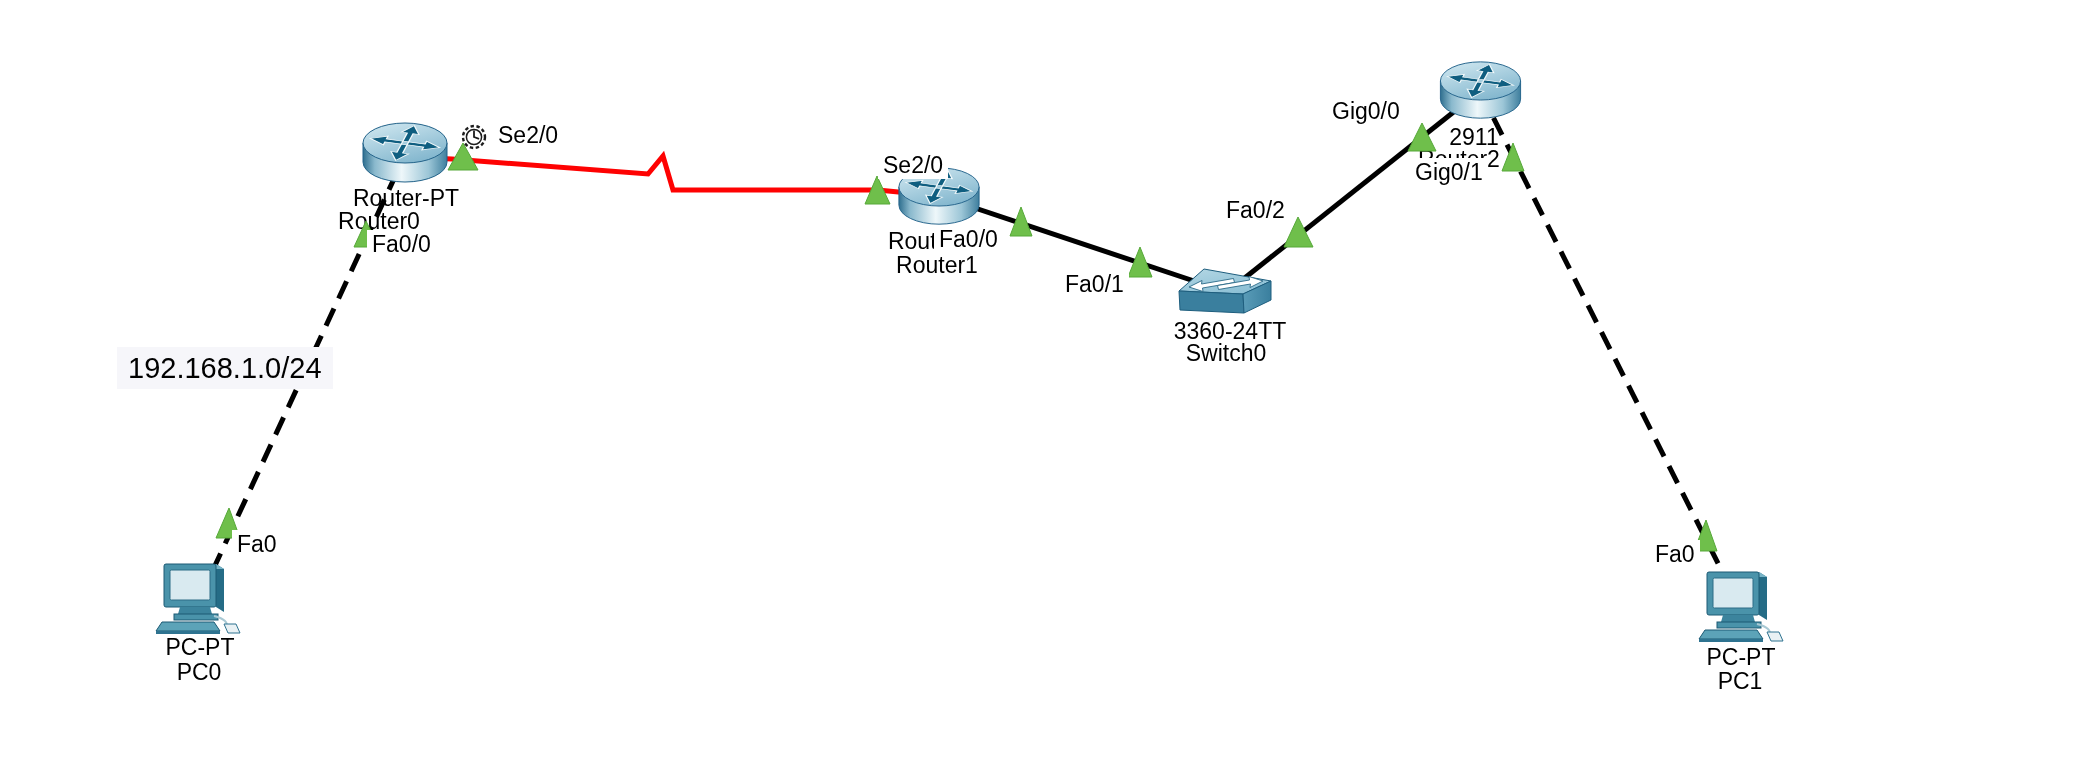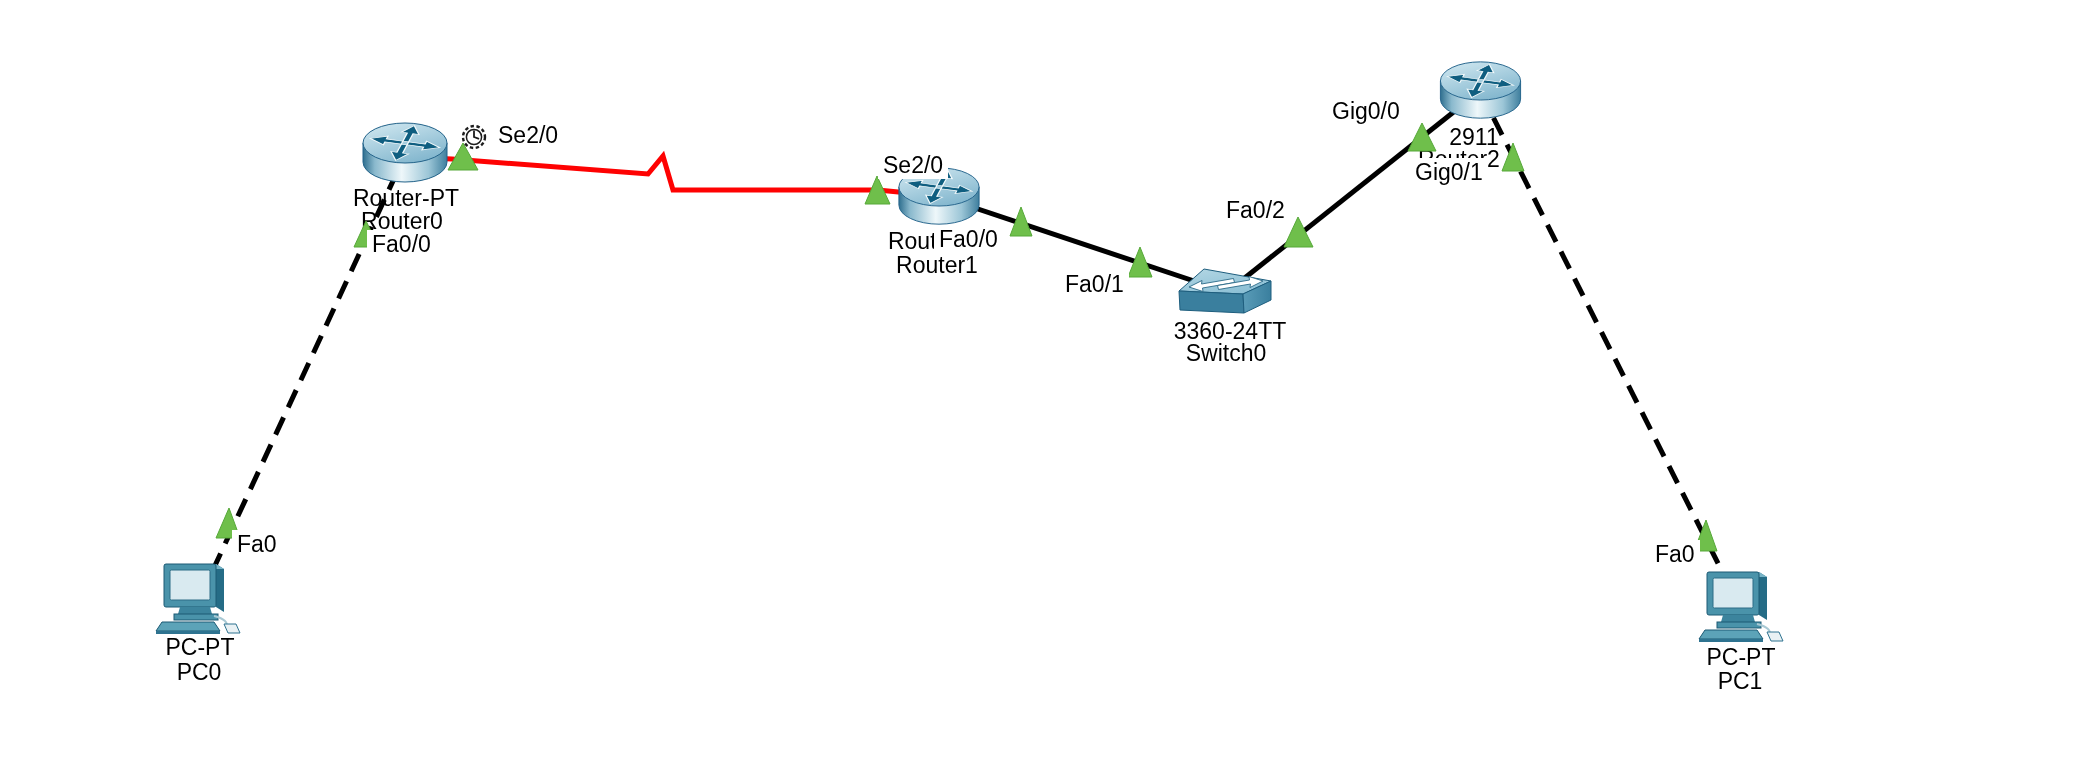--- a/index.html
+++ b/index.html
@@ -57,23 +57,24 @@
   </svg>
 
   <svg class="layer links" viewBox="0 0 2098 776">
     <path d="M200,598 L405,155" stroke="#000" stroke-width="5" stroke-dasharray="19 11" fill="none"></path>
     <polyline points="405,157 452,159 648,174 663,156 673,190 878,190 939,196" stroke="#fe0202" stroke-width="5" fill="none"></polyline>
     <path d="M939,196 L1227,292" stroke="#000" stroke-width="5" fill="none"></path>
     <path d="M1227,292 L1480,91" stroke="#000" stroke-width="5" fill="none"></path>
     <path d="M1480,91 L1740,607" stroke="#000" stroke-width="5" stroke-dasharray="19 11" fill="none"></path>
   </svg>
 
+  <div class="net-label" style="left:117px; top:347px">192.168.1.0/24</div>
 
   <div class="dev-label" style="left:406px; top:185px">Router-PT</div>
-  <div class="dev-label" style="left:402px; top:208px">Router0</div>
+  <div class="dev-label" style="left:379px; top:208px">Router0</div>
 
   <div class="dev-label" style="left:941px; top:228px">Router-PT</div>
   <div class="dev-label" style="left:937px; top:252px">Router1</div>
 
   <div class="dev-label" style="left:1230px; top:318px">3360-24TT</div>
   <div class="dev-label" style="left:1226px; top:340px">Switch0</div>
 
   <div class="dev-label" style="left:1474px; top:124px">2911</div>
   <div class="dev-label" style="left:1459px; top:146px">Router2</div>
 

